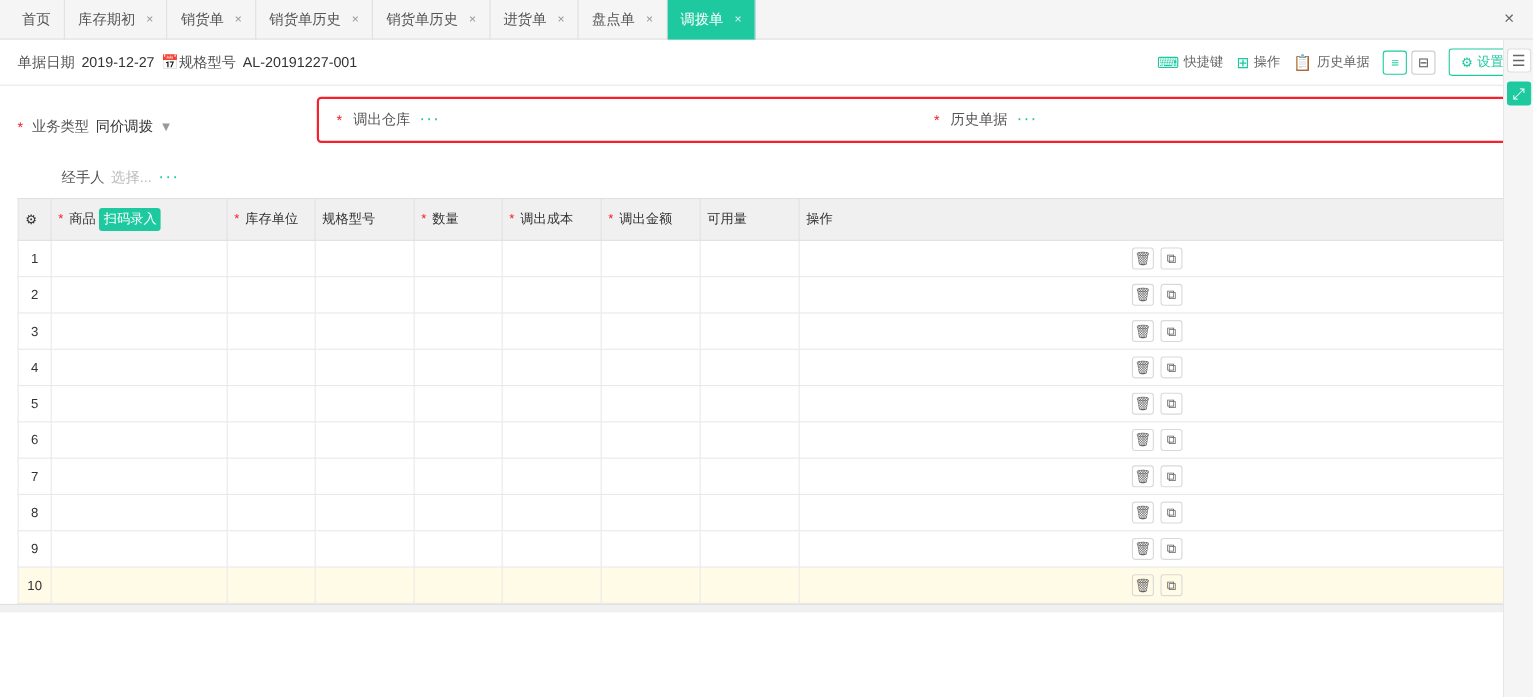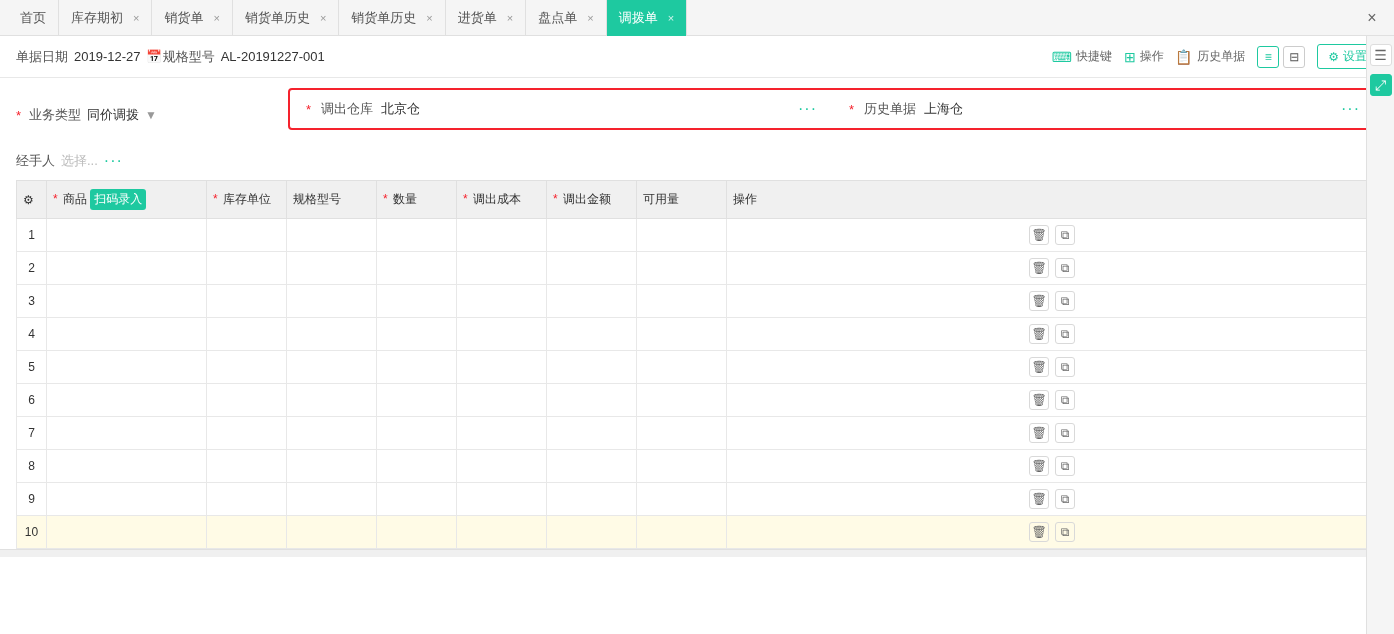--- a/index.html
+++ b/index.html
@@ -351,34 +351,32 @@
             <span>同价调拨</span>
             <span class="arrow">▼</span>
           </div>
         </div>
 
         <div class="warehouse-box">
 
           <div class="warehouse-item">
             <span class="required-mark">*</span>
             <span class="warehouse-label">调出仓库</span>
-            <span class="warehouse-value">北京仓</span>
             <span class="field-ellipsis">···</span>
           </div>
 
           <div class="warehouse-item">
             <span class="required-mark">*</span>
             <span class="warehouse-label">历史单据</span>
-            <span class="warehouse-value">上海仓</span>
             <span class="field-ellipsis">···</span>
           </div>
         </div>
       </div>
 
-      <div style="display:flex; align-items:flex-start; gap:6px; margin-bottom:10px;">
+      <div style="display:flex; align-items:flex-start; gap:6px; margin-bottom:10px;margin-left:40px;">
         <span class="field-label">经手人</span>
         <span class="person-placeholder">选择...</span>
         <span class="field-ellipsis">···</span>
       </div>
     </div>
 
     <div style="padding: 0 16px; overflow-x:auto;">
       <table class="data-table">
         <thead>
           <tr>

